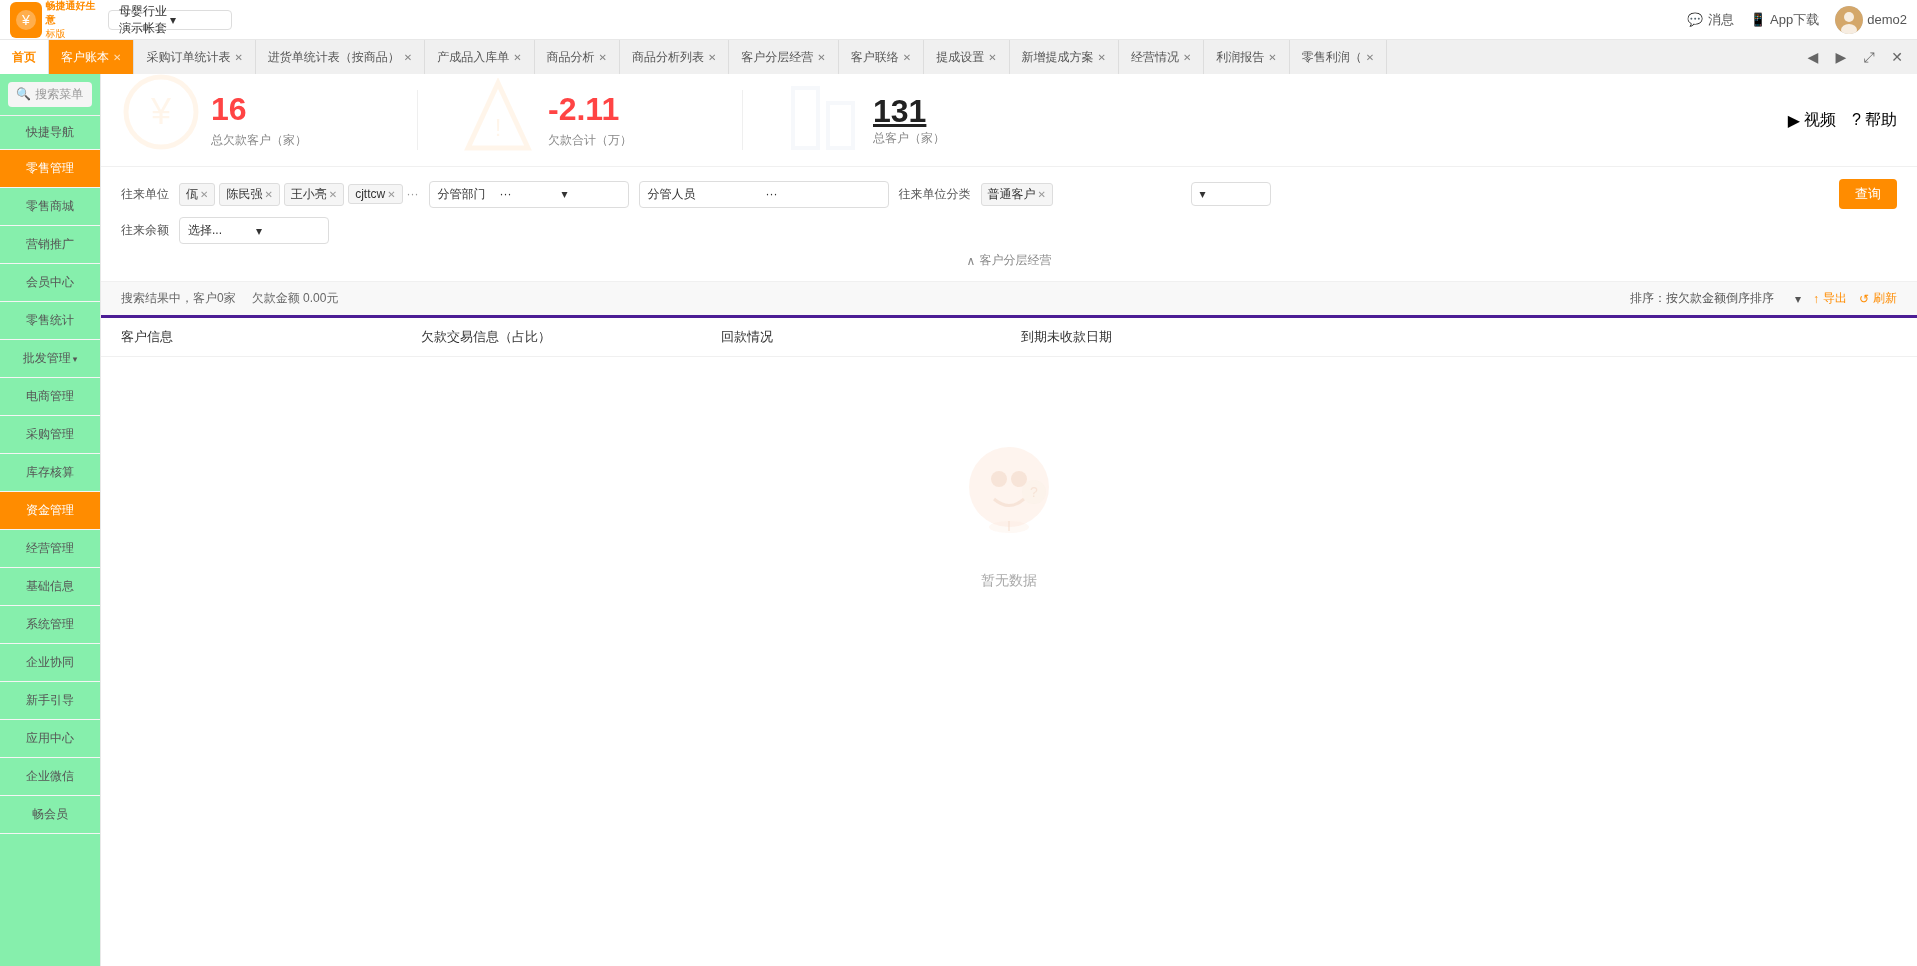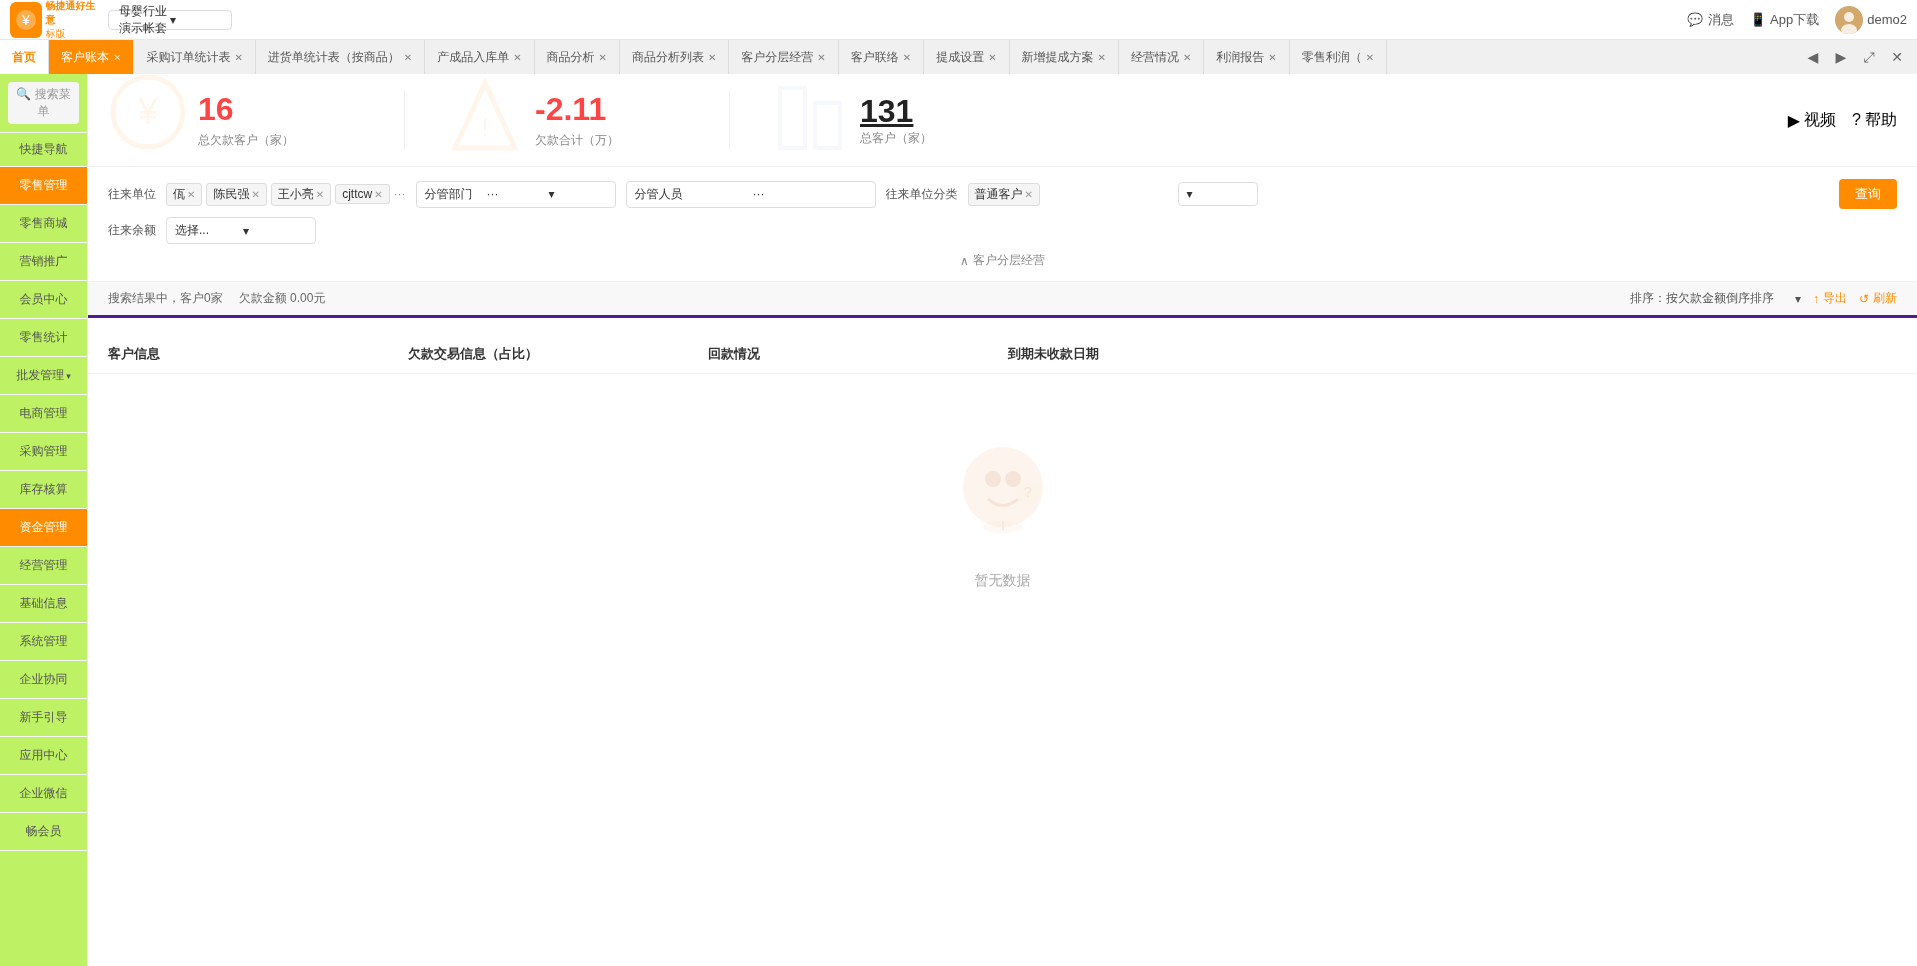--- a/index.html
+++ b/index.html
@@ -122,22 +122,22 @@
 
     
     .main-layout {
       display: flex;
       flex: 1;
       overflow: hidden;
     }
 
     
     .sidebar {
-      width: 88px;
-      background: #bef264;
+      width: 101px;
+      background: #86efac;
       border-right: 1px solid #e8e8e8;
       display: flex;
       flex-direction: column;
       overflow-y: auto;
       flex-shrink: 0;
     }
     .sidebar-search {
       padding: 8px;
       border-bottom: 1px solid #f0f0f0;
     }
@@ -315,23 +315,23 @@
       background: #fff;
     }
     .table-header {
       display: grid;
       grid-template-columns: 300px 300px 300px 1fr;
       background: #fff;
       border-bottom: 1px solid #f0f0f0;
       padding: 10px 20px;
       font-size: 13px;
       color: #333;
-      font-weight: bold;
+      font-weight: normal;
       position: sticky;
-      top: 17px;
+      top: 0;
     }
 
     
     .empty-state {
       display: flex;
       flex-direction: column;
       align-items: center;
       justify-content: center;
       padding: 80px 0;
     }

